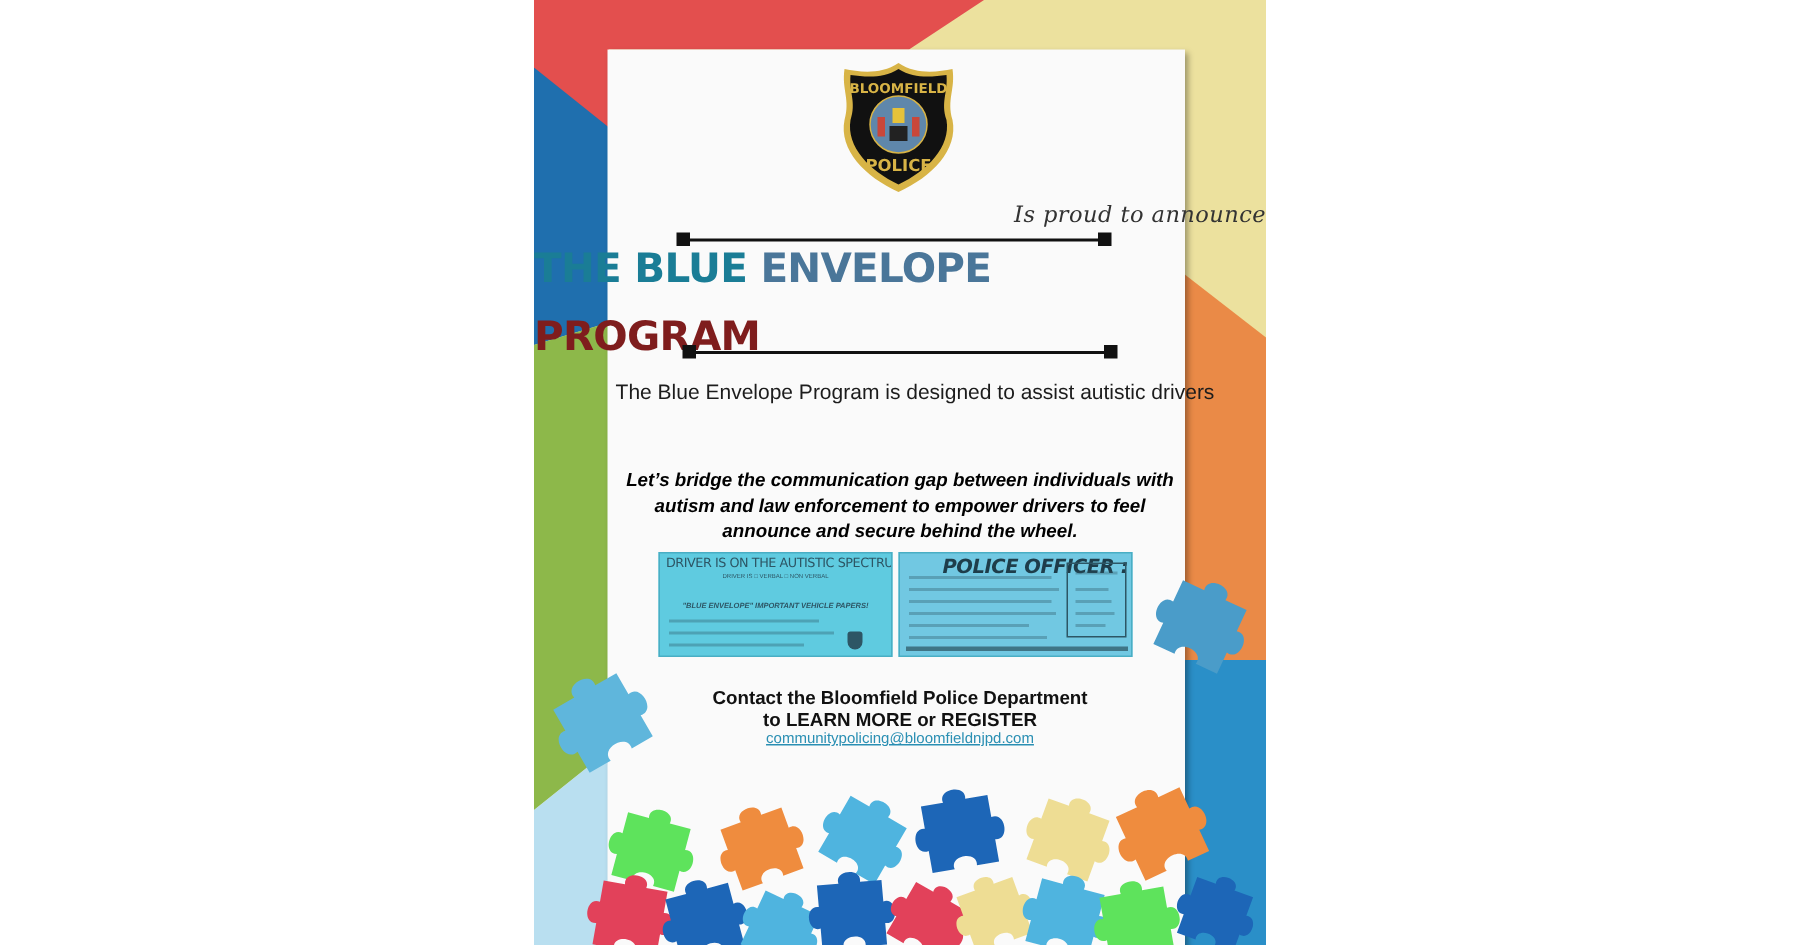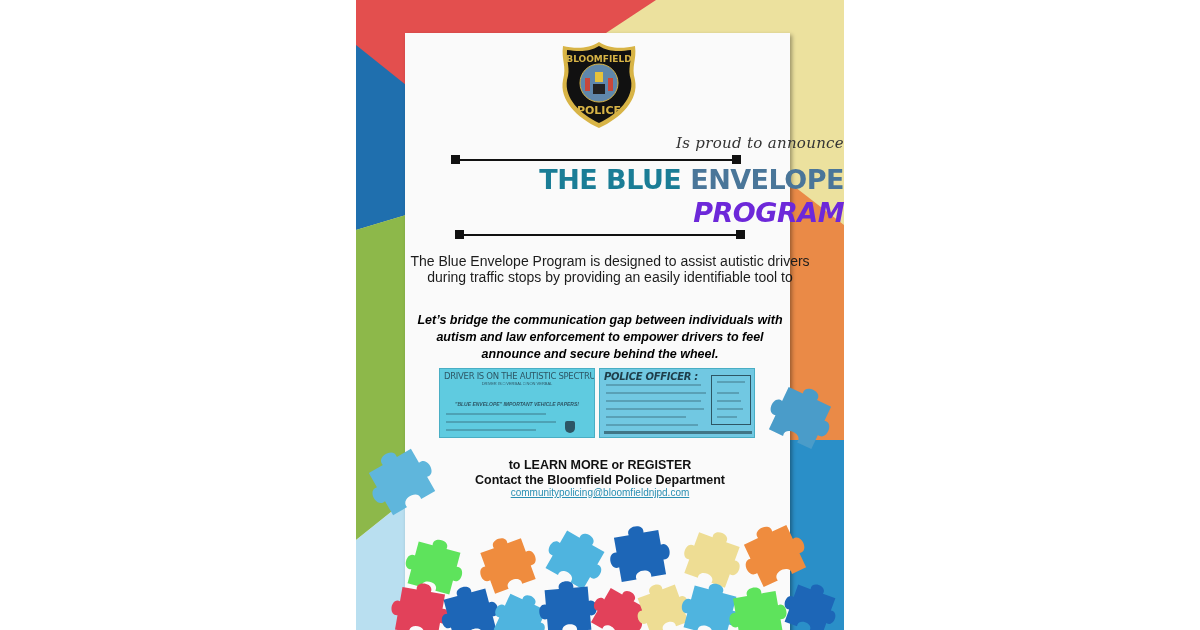--- a/index.html
+++ b/index.html
@@ -35,26 +35,26 @@
   }
 
   .rule { position: absolute; height: 2px; background: #111; }
   .rule::before, .rule::after { content: ""; position: absolute; top: -4px; width: 9px; height: 9px; background: #111; }
   .rule::before { left: -4px; }
   .rule::after  { right: -4px; }
   .rule-top { left: 455px; top: 159px; width: 282px; }
   .rule-bottom { left: 459px; top: 234px; width: 282px; }
 
   .title {
-    position: absolute; left: 0; width: 100%; text-align: right;
+    position: absolute; left: 0; width: 100%; text-align: left;
     font-family: "DejaVu Sans", sans-serif; font-weight: bold; font-size: 27px; line-height: 33px;
     letter-spacing: -0.5px;
   }
   .title-line1 { top: 163px; }
-  .title-line2 { top: 196px; color: #6d28d9; font-style: italic; }
+  .title-line2 { top: 208px; color: #7f1d1d; }
   .t-blue { color: #1a7d96; }
   .t-env { color: #4a7699; }
 
   .desc {
     position: absolute; left: 0; width: 100%; top: 253px; text-align: center;
     font-family: "Liberation Sans", sans-serif; font-size: 14px; line-height: 16px; color: #1c1c1c;
   }
   .desc span { display: block; }
 
   .quote {
@@ -67,21 +67,21 @@
   .card {
     position: absolute; top: 368px; height: 70px; background: #5fcbe0;
     border: 1px solid #49aec4; overflow: hidden;
   }
   .card-left { left: 439px; width: 156px; }
   .card-right { left: 599px; width: 156px; background: #71c8e2; }
   .card-heading { position: absolute; left: 4px; top: 2px; width: 148px; text-align: center; font-family: "DejaVu Sans", sans-serif; font-size: 8.5px; color: #2d5665; letter-spacing: -0.3px; white-space: nowrap; }
   .card-sub { position: absolute; left: 0; width: 100%; top: 12px; text-align: center; font-size: 4px; color: #2d5665; }
   .card-mid { position: absolute; left: 0; width: 100%; top: 32px; text-align: center; font-size: 5px; color: #2d5665; font-weight: bold; font-style: italic; }
   .card-line { position: absolute; left: 6px; height: 2px; background: rgba(45,86,101,0.35); }
-  .card-right .card-heading { text-align: left; font-style: italic; font-weight: bold; font-size: 10px; color: #1e3d4a; }
+  .card-right .card-heading { text-align: right; font-style: italic; font-weight: bold; font-size: 13px; color: #1e3d4a; }
   .card-box { position: absolute; left: 111px; top: 6px; width: 40px; height: 50px; border: 1px solid #2d5665; }
   .card-box-line { position: absolute; left: 5px; height: 2px; background: rgba(45,86,101,0.35); }
   .card-footer { position: absolute; left: 4px; bottom: 3px; width: 148px; height: 3px; background: rgba(30,61,74,0.6); }
   .card-emblem { position: absolute; left: 125px; top: 52px; width: 10px; height: 12px; background: #2d5665; border-radius: 2px 2px 5px 5px; }
 
   .contact {
     position: absolute; left: 0; width: 100%; top: 458px; text-align: center;
     font-family: "Liberation Sans", sans-serif; font-weight: bold; font-size: 12.5px; line-height: 15px; color: #111;
   }
   .contact span { display: block; }
@@ -127,21 +127,20 @@
 <div class="title title-line1" style="left:356px; width:488px;">
   <span class="t-blue">THE BLUE</span>
   <span class="t-env">ENVELOPE</span>
 </div>
 <div class="title title-line2" style="left:356px; width:488px;">PROGRAM</div>
 
 <div class="rule rule-bottom"></div>
 
 <div class="desc" style="left:356px; width:488px;padding-left:20px;">
   <span>The Blue Envelope Program is designed to assist autistic drivers</span>
-  <span>during traffic stops by providing an easily identifiable tool to</span>
 </div>
 
 <div class="quote" style="left:356px; width:488px;">
   <span>Let’s bridge the communication gap between individuals with</span>
   <span>autism and law enforcement to empower drivers to feel</span>
   <span>announce and secure behind the wheel.</span>
 </div>
 
 <div class="card card-left">
   <div class="card-heading">DRIVER IS ON THE AUTISTIC SPECTRUM</div>
@@ -165,22 +164,22 @@
     <div class="card-box-line" style="top:5px; width:28px;"></div>
     <div class="card-box-line" style="top:16px; width:22px;"></div>
     <div class="card-box-line" style="top:24px; width:24px;"></div>
     <div class="card-box-line" style="top:32px; width:26px;"></div>
     <div class="card-box-line" style="top:40px; width:20px;"></div>
   </div>
   <div class="card-footer"></div>
 </div>
 
 <div class="contact" style="left:356px; width:488px;">
+  <span>Contact the Bloomfield Police Department</span>
   <span>to LEARN MORE or REGISTER</span>
-  <span>Contact the Bloomfield Police Department</span>
 </div>
 <div class="email" style="left:356px; width:488px;">communitypolicing@bloomfieldnjpd.com</div>
 
 <svg class="pieces" viewBox="0 0 1200 630" xmlns="http://www.w3.org/2000/svg">
   <defs>
     <path id="pz" d="M-18,-18 L-6,-18 C-8,-26 8,-26 6,-18 L18,-18 L18,-6 C26,-8 26,8 18,6 L18,18 L6,18 C8,10 -8,10 -6,18 L-18,18 L-18,6 C-26,8 -26,-8 -18,-6 Z"></path>
   </defs>
   <g>
     <use href="#pz" transform="translate(402,482) rotate(-30) scale(1.35)" fill="#5fb6dc"></use>
     <use href="#pz" transform="translate(800,418) rotate(25) scale(1.3)" fill="#4a9cc9"></use>

